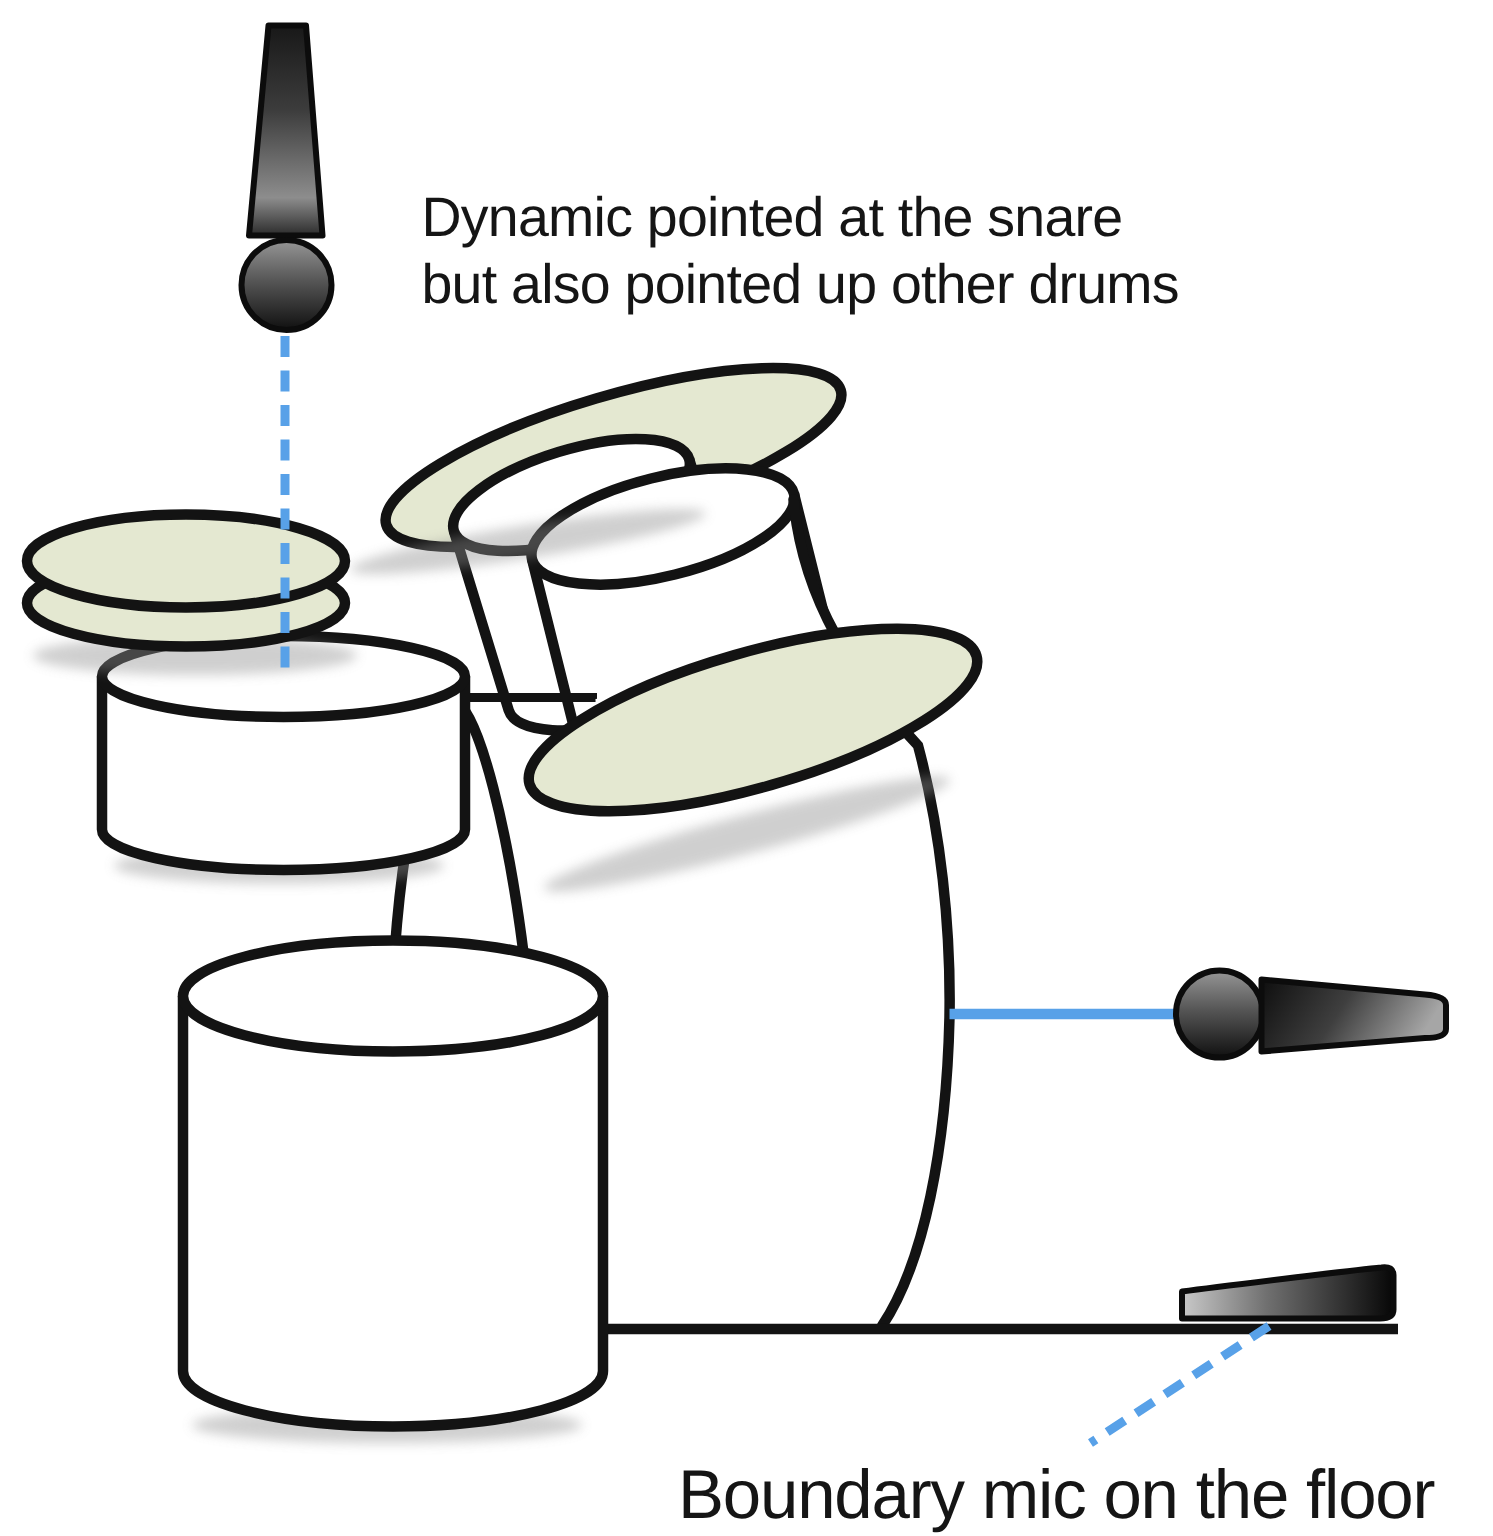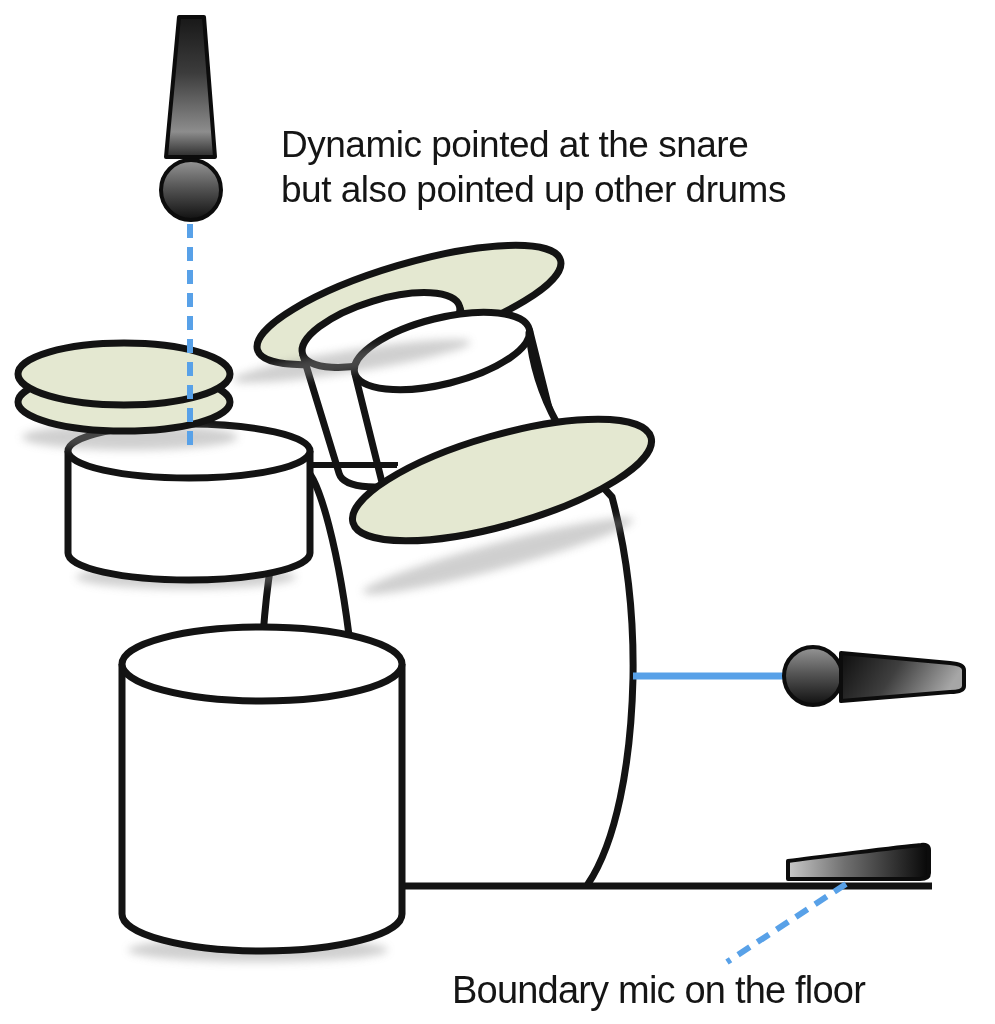--- a/index.html
+++ b/index.html
@@ -15,21 +15,21 @@
     position:relative;width:995px;height:1024px;background:var(--background);
     overflow:hidden;font-family:"Liberation Sans",sans-serif;padding-left:23px;
   }
   #kit-svg{position:absolute;left:0;top:0;width:995px;height:1024px;}
   .label{
     position:absolute;color:var(--text-color);
     font-family:"Liberation Sans",sans-serif;
     white-space:nowrap;
   }
   #label-snare-mic{left:281px;top:122px;font-size:37px;line-height:45px;letter-spacing:-0.5px;}
-  #label-boundary-mic{left:452px;top:969px;font-size:38px;letter-spacing:-0.8px;text-align:center;}
+  #label-boundary-mic{left:452px;top:969px;font-size:46px;letter-spacing:-0.8px;text-align:center;}
   .drum{fill:var(--drum-fill);stroke:var(--outline);stroke-width:7;}
   .cymbal{fill:var(--cymbal-fill);stroke:var(--outline);stroke-width:7;}
   .blue-line{stroke:var(--pointer-blue);fill:none;}
   .shadow{fill:#8f8f8f;opacity:.42;}
   .mic-stroke{stroke:#0c0c0c;stroke-width:4;stroke-linejoin:round;}
 </style>
 </head>
 <body>
 
 <div id="stage">

